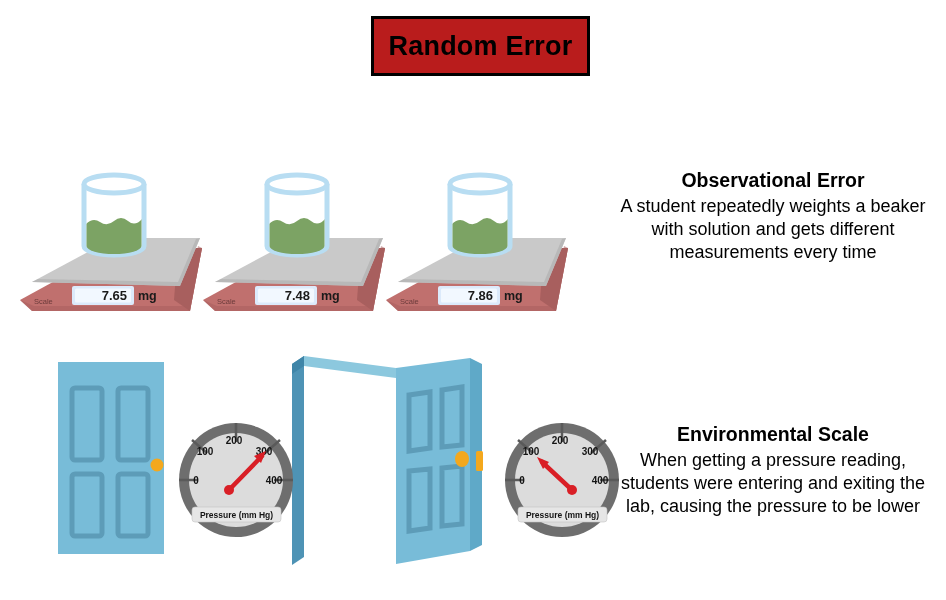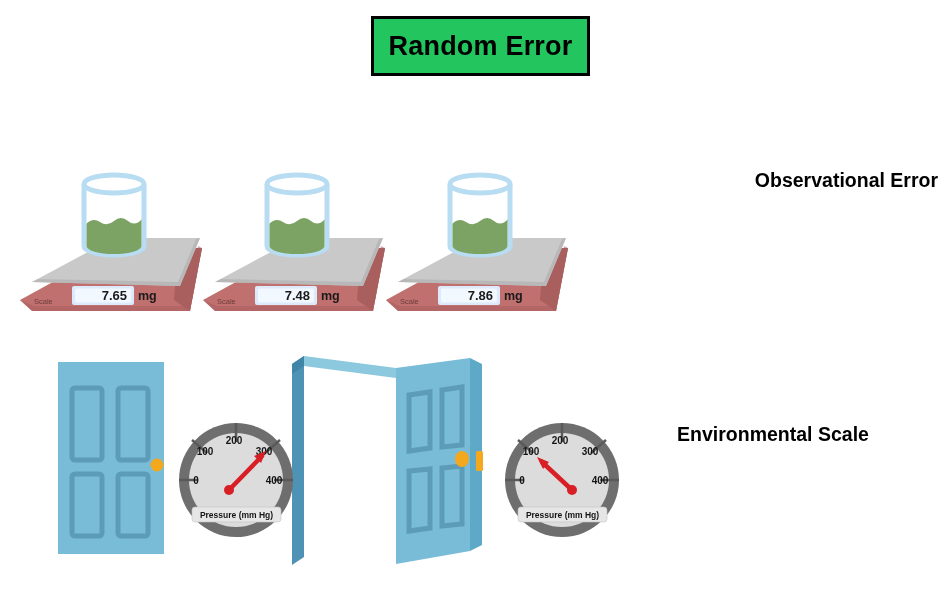--- a/index.html
+++ b/index.html
@@ -23,21 +23,21 @@
   }
 
   
   .title-box {
     position: absolute;
     left: 371px;
     top: 16px;
     width: 219px;
     height: 60px;
     border: 3px solid #000000;
-    background: #22c55e;
+    background: #b91c1c;
     display: flex;
     align-items: center;
     justify-content: center;
     box-sizing: border-box;
   }
   .title-text {
     font-size: 27px;
     font-weight: bold;
     letter-spacing: 0.2px;
     line-height: 1;
@@ -52,21 +52,21 @@
     font-size: 19.5px;
     font-weight: bold;
     line-height: 1.25;
     margin: 0 0 3px 0;
   }
   .tb-body {
     font-size: 18px;
     line-height: 1.28;
     margin: 0;
   }
-  #obs-block { left: 608px; top: 168px; width: 330px; text-align: right; }
+  #obs-block { left: 608px; top: 168px; width: 330px; }
   #env-block { left: 608px; top: 422px; width: 330px; }
 
   
   .scene { position: absolute; }
   #scales-scene { left: 10px; top: 160px; width: 580px; height: 175px; }
   #doors-scene  { left: 30px; top: 352px; width: 580px; height: 225px; }
 
   svg { display: block; overflow: visible; }
 
   .scale-digits {
@@ -281,19 +281,21 @@
           <circle cx="70" cy="70" r="5" fill="#d91f26"></circle>
         </g>
         <rect x="16" y="87" width="89" height="15" rx="3" fill="#e6e6e6" stroke="#c4c4c4" stroke-width="0.6"></rect>
         <text class="gauge-caption" x="60.5" y="97.5" text-anchor="middle">Pressure (mm Hg)</text>
       </g>
     </svg>
   </div>
 
   <div class="textblock" id="obs-block">
     <p class="tb-heading">Observational Error</p>
+    <p class="tb-body">A student repeatedly weights a beaker with solution and gets different measurements every time</p>
   </div>
 
   <div class="textblock" id="env-block">
     <p class="tb-heading">Environmental Scale</p>
+    <p class="tb-body">When getting a pressure reading, students were entering and exiting the lab, causing the pressure to be lower</p>
   </div>
 
 </div>
 
 </body></html>

